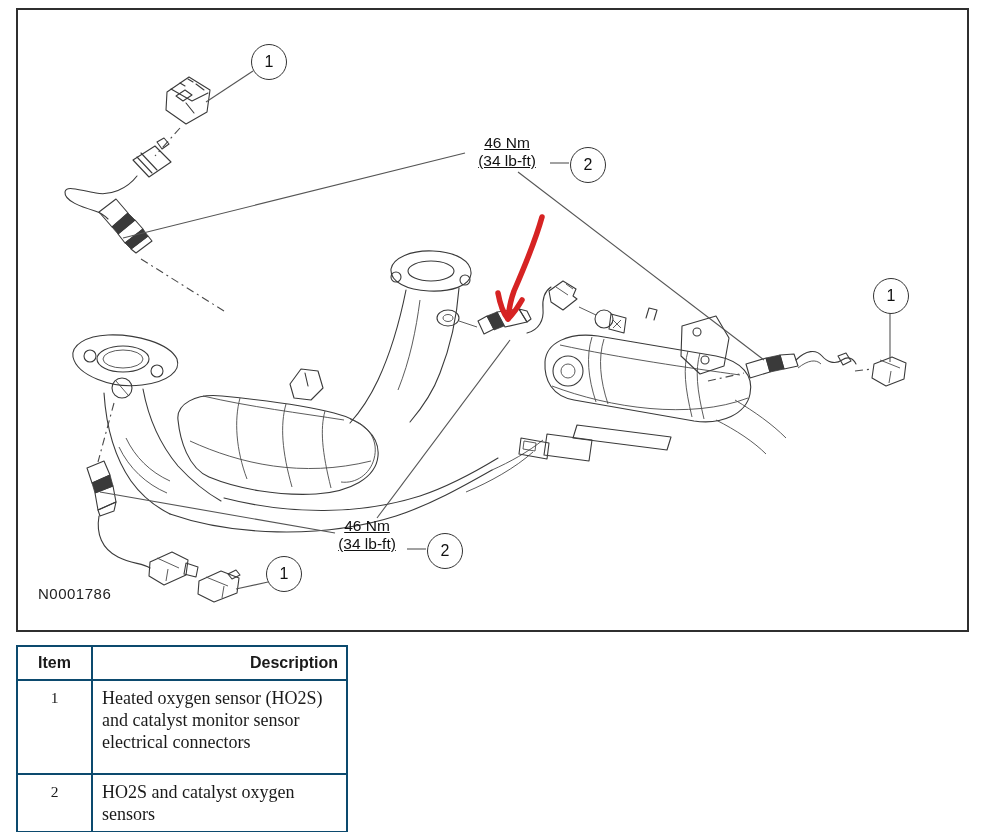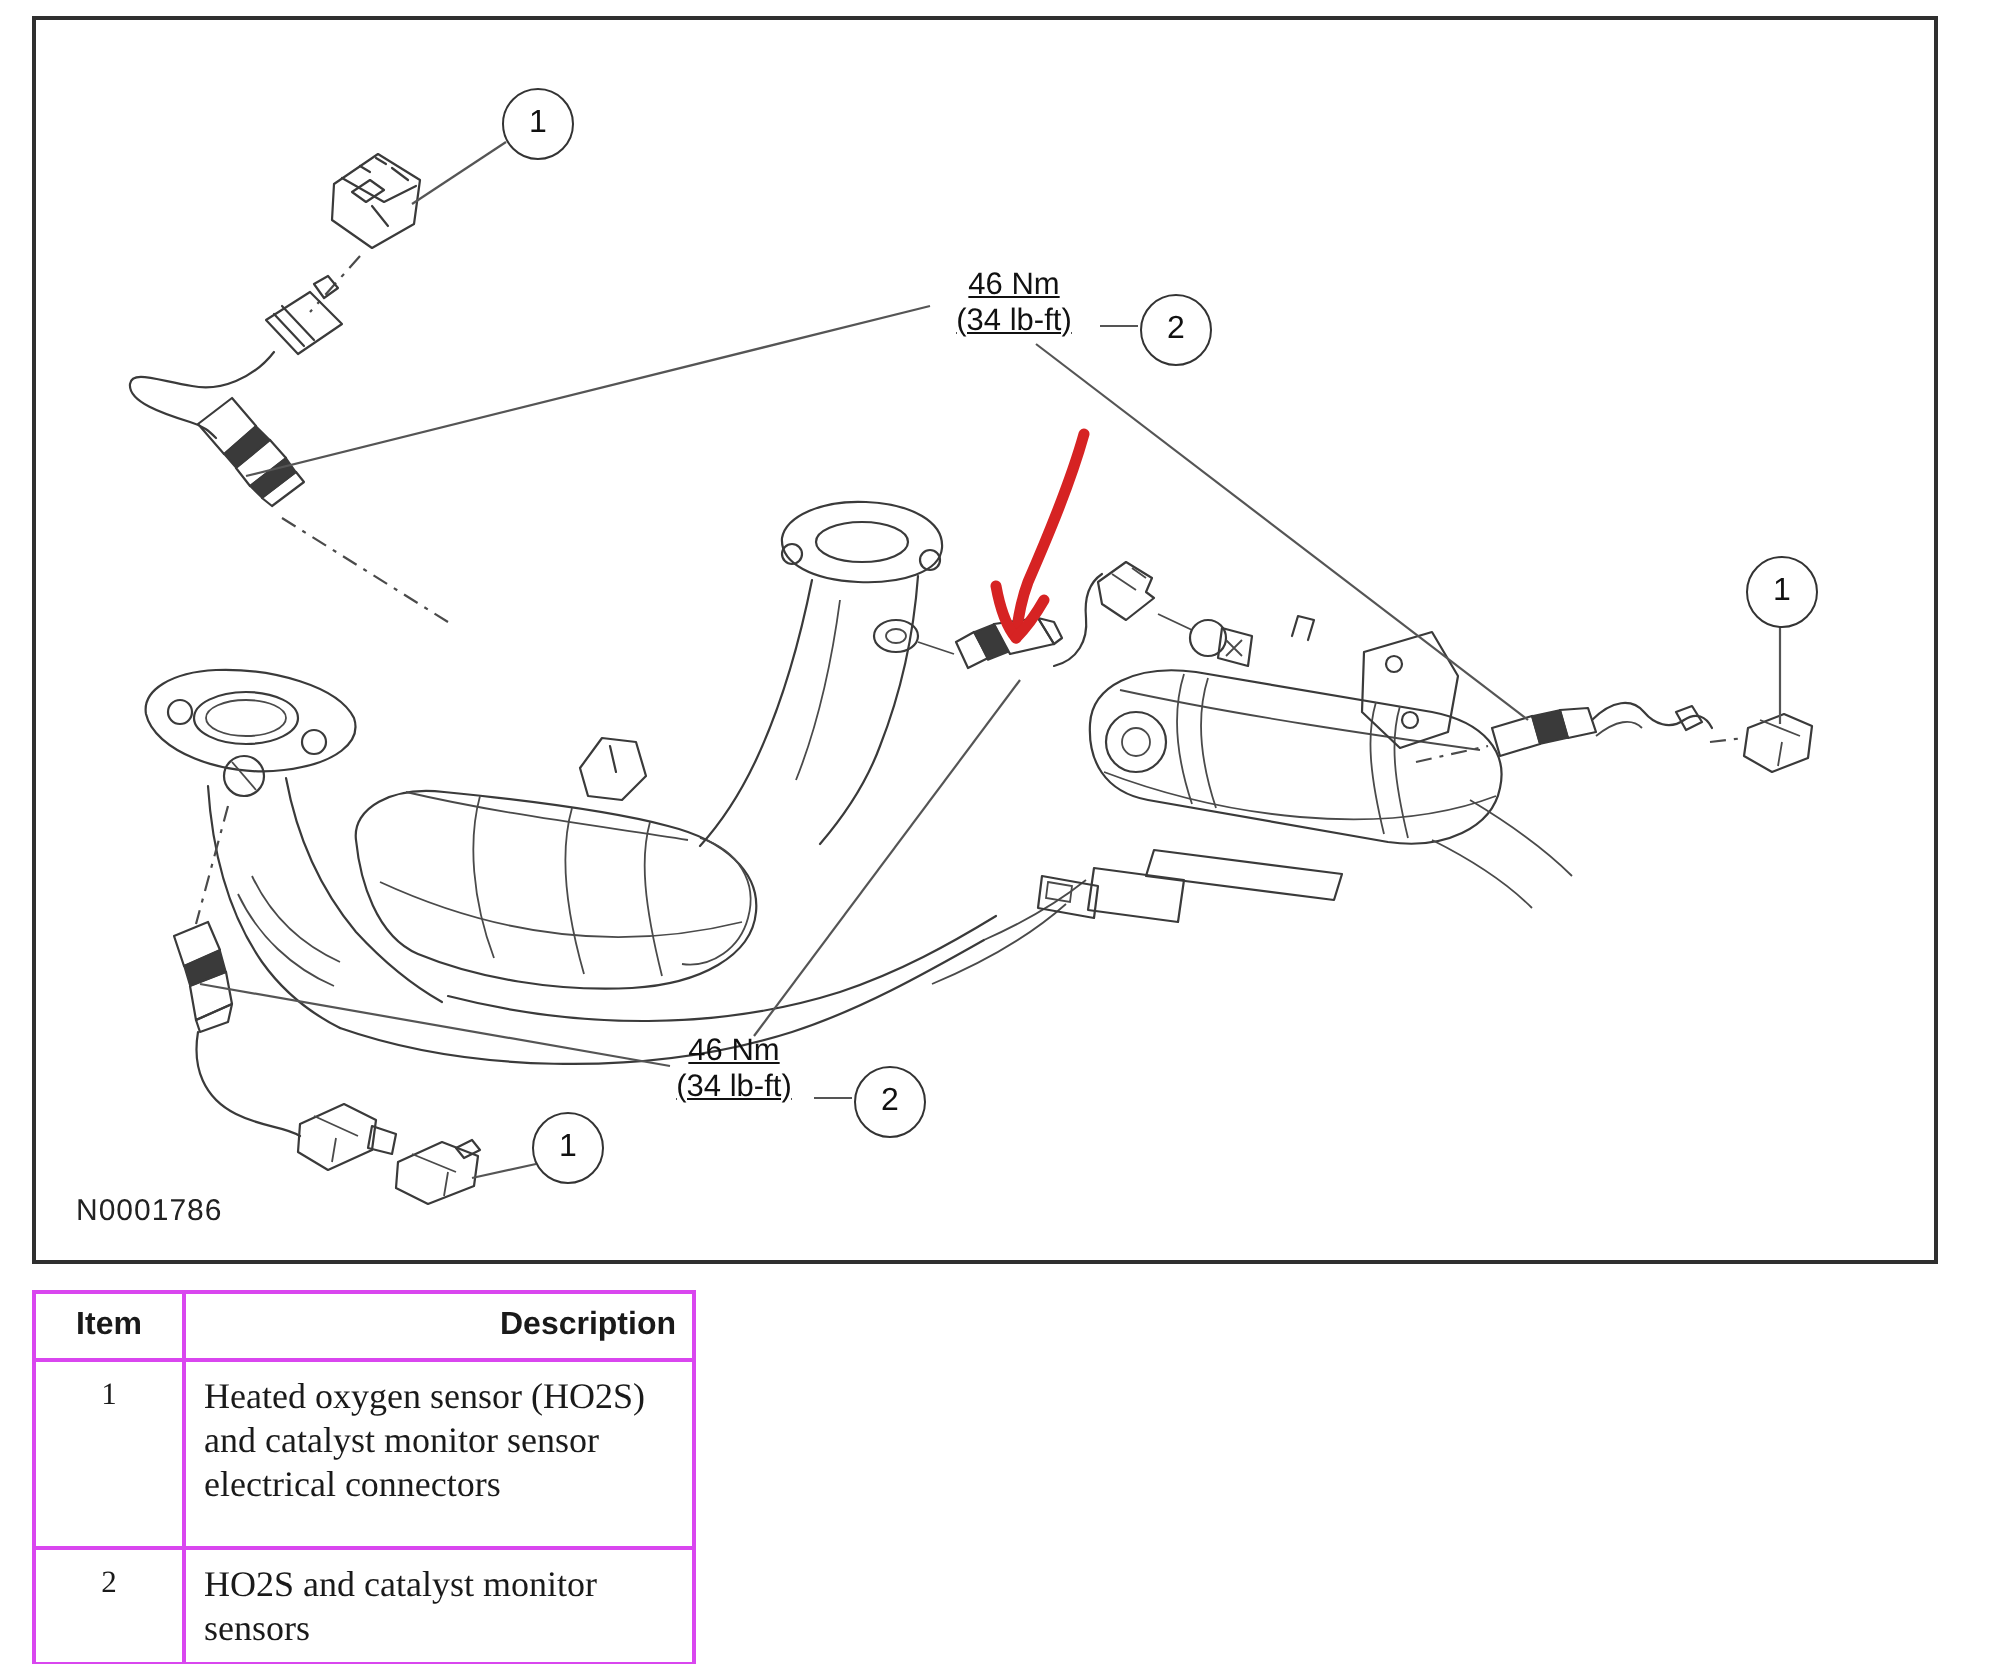--- a/index.html
+++ b/index.html
@@ -18,21 +18,21 @@
   .redarrow{fill:none;stroke:#d62323;stroke-width:5.5;stroke-linecap:round;stroke-linejoin:round;}
   
   .callout{position:absolute;width:34px;height:34px;border:1.4px solid #333;border-radius:50%;
            background:#fff;display:flex;align-items:center;justify-content:center;
            font-size:16px;color:#111;}
   
   .torque{position:absolute;width:140px;text-align:center;font-size:15.5px;line-height:17.5px;color:#111;text-decoration:underline;}
   .fignum{position:absolute;font-size:15px;color:#222;letter-spacing:0.5px;}
   
   .parts-table{position:absolute;left:16px;top:645px;border-collapse:collapse;background:#fff;}
-  .parts-table th,.parts-table td{border:2px solid #d946ef;}
+  .parts-table th,.parts-table td{border:2px solid #0c4a6e;}
   .parts-table th{font-family:"Liberation Sans",sans-serif;font-weight:bold;font-size:16px;
       padding:4px 8px;text-align:right;height:24px;}
   .parts-table th.c-item{text-align:center;width:57px;}
   .parts-table td{font-family:"Liberation Serif",serif;font-size:18px;line-height:22px;
       vertical-align:top;padding:6px 9px;}
   .parts-table td.c-item{text-align:center;font-size:15.5px;}
   .parts-table td.c-desc{width:235px;}
   .row1 td{height:80px;}
   .row2 td{height:38px;}
 </style>
@@ -193,34 +193,34 @@
 
   <div class="torque" style="left:437px;top:134px;">
     <div>46 Nm</div>
     <div>(34 lb-ft)</div>
   </div>
   <div class="torque" style="left:297px;top:517px;">
     <div>46 Nm</div>
     <div>(34 lb-ft)</div>
   </div>
 
-  <div class="fignum" style="left:38px;top:597px;text-align:right;">N0001786</div>
+  <div class="fignum" style="left:38px;top:585px;text-align:right;">N0001786</div>
 
   <table class="parts-table">
     <thead>
       <tr>
         <th class="c-item">Item</th>
         <th class="c-desc">Description</th>
       </tr>
     </thead>
     <tbody>
       <tr class="row1">
         <td class="c-item">1</td>
         <td class="c-desc">Heated oxygen sensor (HO2S) and catalyst monitor sensor electrical connectors</td>
       </tr>
       <tr class="row2">
         <td class="c-item">2</td>
-        <td class="c-desc">HO2S and catalyst monitor sensors</td>
+        <td class="c-desc">HO2S and catalyst oxygen sensors</td>
       </tr>
     </tbody>
   </table>
 
 </div>
 
 </body></html>

